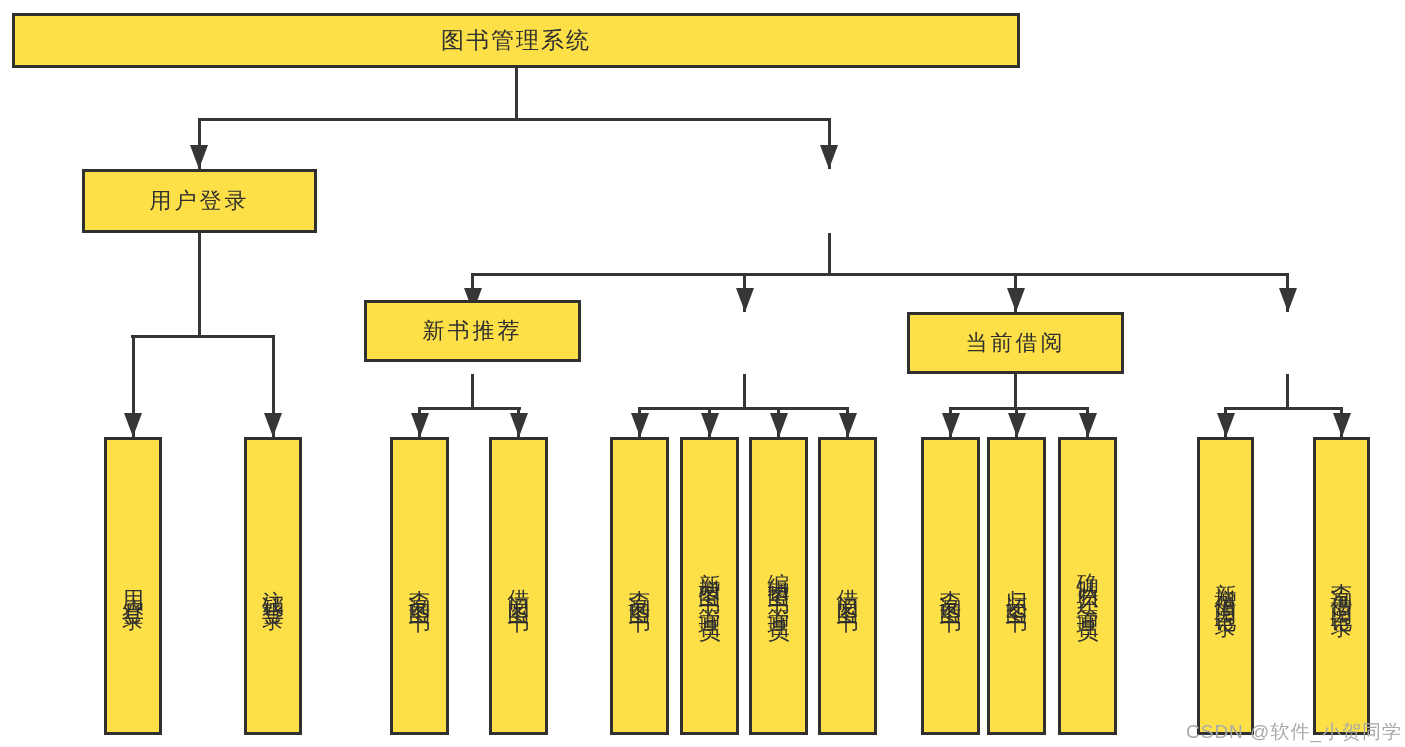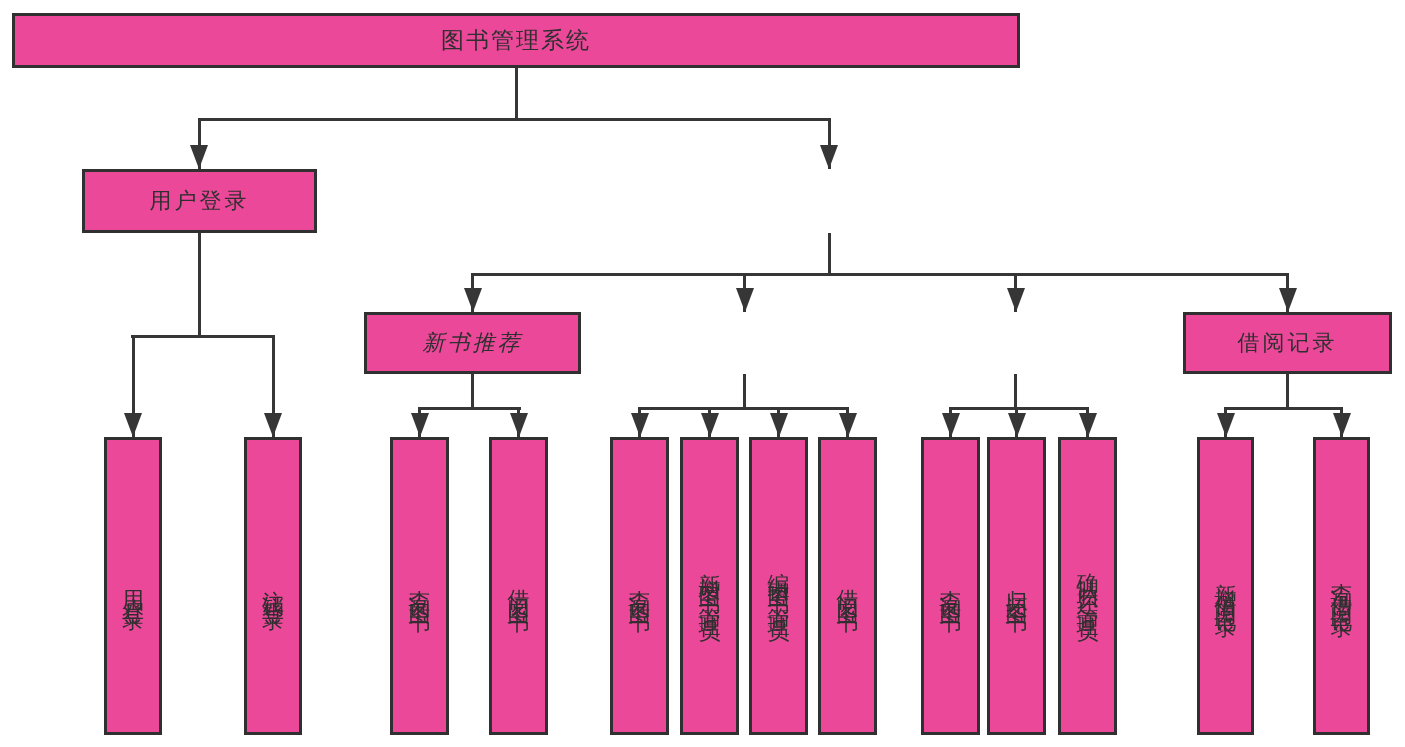--- a/index.html
+++ b/index.html
@@ -9,21 +9,21 @@
     --wm:#a9a9a9;
     --bg:#ffffff;
   }
   html,body{margin:0;padding:0;background:var(--bg);}
   .canvas{
     position:relative;width:1405px;height:747px;background:var(--bg);
     font-family:"Liberation Sans",sans-serif;color:var(--text);overflow:hidden;
   }
   .box{
     position:absolute;box-sizing:border-box;border:3px solid var(--border);
-    background:#ec4899;display:flex;align-items:center;justify-content:center;z-index:2;text-align:right;
+    background:#fde047;display:flex;align-items:center;justify-content:center;z-index:2;text-align:right;
   }
   .hbox .lbl{font-size:22px;letter-spacing:3px;white-space:nowrap;}
   .root .lbl{font-size:23px;letter-spacing:2px;}
   .vbox .lbl{
     writing-mode:vertical-rl;text-orientation:mixed;
     font-size:22px;letter-spacing:7px;line-height:1;white-space:nowrap;
   }
   .seg{position:absolute;background:var(--line);z-index:1;}
   .arrow{
     position:absolute;width:0;height:0;z-index:1;
@@ -41,25 +41,25 @@
 <div class="canvas">
 
   <div class="box hbox root" style="left:12px;top:13px;width:1008px;height:55px;">
     <span class="lbl">图书管理系统</span>
   </div>
 
   <div class="box hbox" style="left:82px;top:169px;width:235px;height:64px;">
     <span class="lbl">用户登录</span>
   </div>
 
-  <div class="box hbox" style="left:364px;top:312px;width:217px;height:62px;font-style:italic;">
+  <div class="box hbox" style="left:364px;top:300px;width:217px;height:62px;">
     <span class="lbl">新书推荐</span>
   </div>
-  <div class="box hbox" style="left:1183px;top:312px;width:209px;height:62px;">
-    <span class="lbl">借阅记录</span>
+  <div class="box hbox" style="left:907px;top:312px;width:217px;height:62px;">
+    <span class="lbl">当前借阅</span>
   </div>
 
   <div class="box vbox" style="left:104px;top:437px;width:58px;height:298px;">
     <span class="lbl">用户登录</span>
   </div>
   <div class="box vbox" style="left:244px;top:437px;width:58px;height:298px;">
     <span class="lbl">注销登录</span>
   </div>
 
   <div class="box vbox" style="left:390px;top:437px;width:59px;height:298px;">
@@ -151,14 +151,15 @@
   <div class="arrow" style="left:1008px;top:413px;"></div>
   <div class="arrow" style="left:1079px;top:413px;"></div>
 
   <div class="seg" style="left:1286px;top:374px;width:3px;height:36px;"></div>
   <div class="seg" style="left:1224px;top:407px;width:119px;height:3px;"></div>
   <div class="seg" style="left:1224px;top:410px;width:3px;height:27px;"></div>
   <div class="seg" style="left:1340px;top:410px;width:3px;height:27px;"></div>
   <div class="arrow" style="left:1217px;top:413px;"></div>
   <div class="arrow" style="left:1333px;top:413px;"></div>
 
+  <div class="watermark">CSDN @软件_小贺同学</div>
 
 </div>
 
 </body></html>

